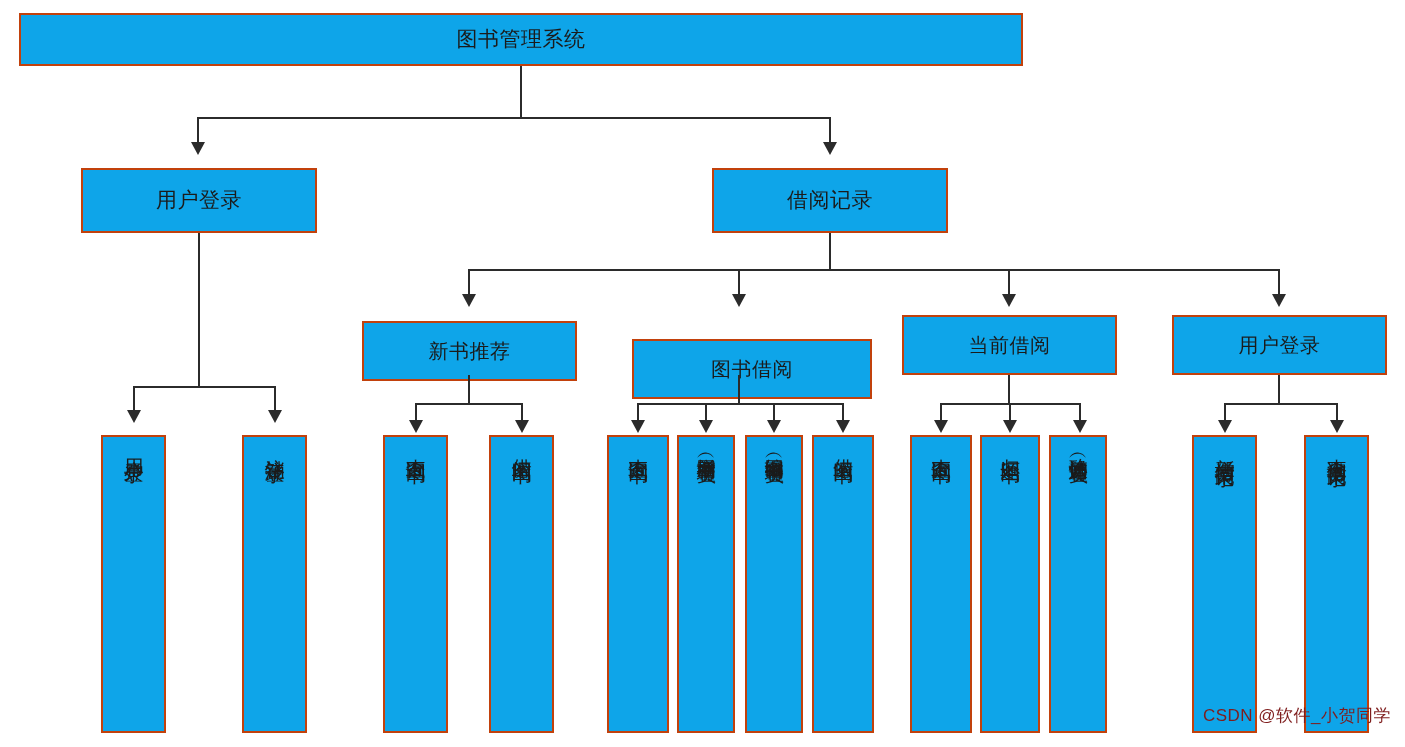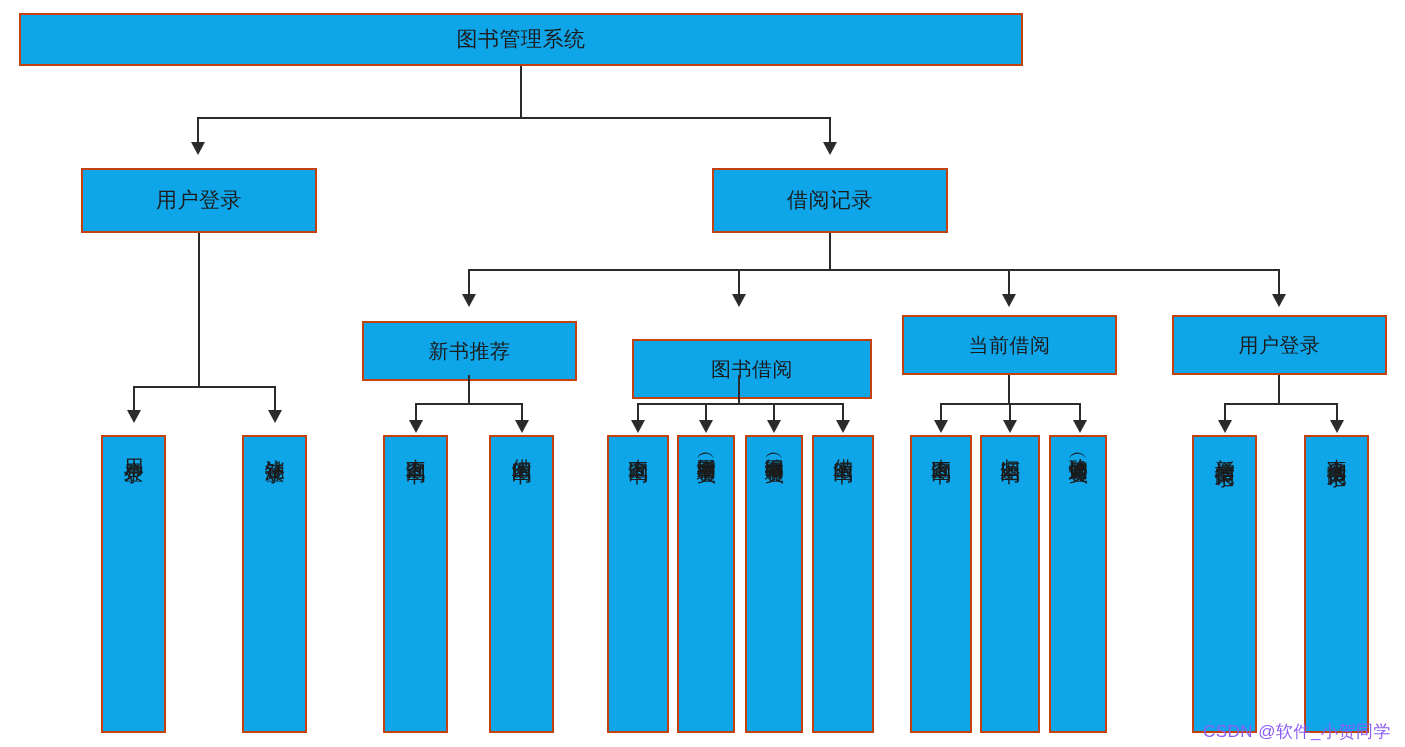--- a/index.html
+++ b/index.html
@@ -69,23 +69,23 @@
     height: 0;
     border-left: 7px solid transparent;
     border-right: 7px solid transparent;
     border-top: 13px solid #2b2b2b;
   }
 
   
   #watermark {
     position: absolute;
     right: 14px;
-    bottom: 4px;
+    bottom: 20px;
     font-size: 17px;
-    color: #8b5cf6;
+    color: #7f1d1d;
     white-space: nowrap;
     letter-spacing: 0.5px;
   }
 </style>
 </head>
 <body>
 
 <div id="canvas">
 
   <div class="node root" style="left:19px; top:13px; width:1004px; height:53px;">

